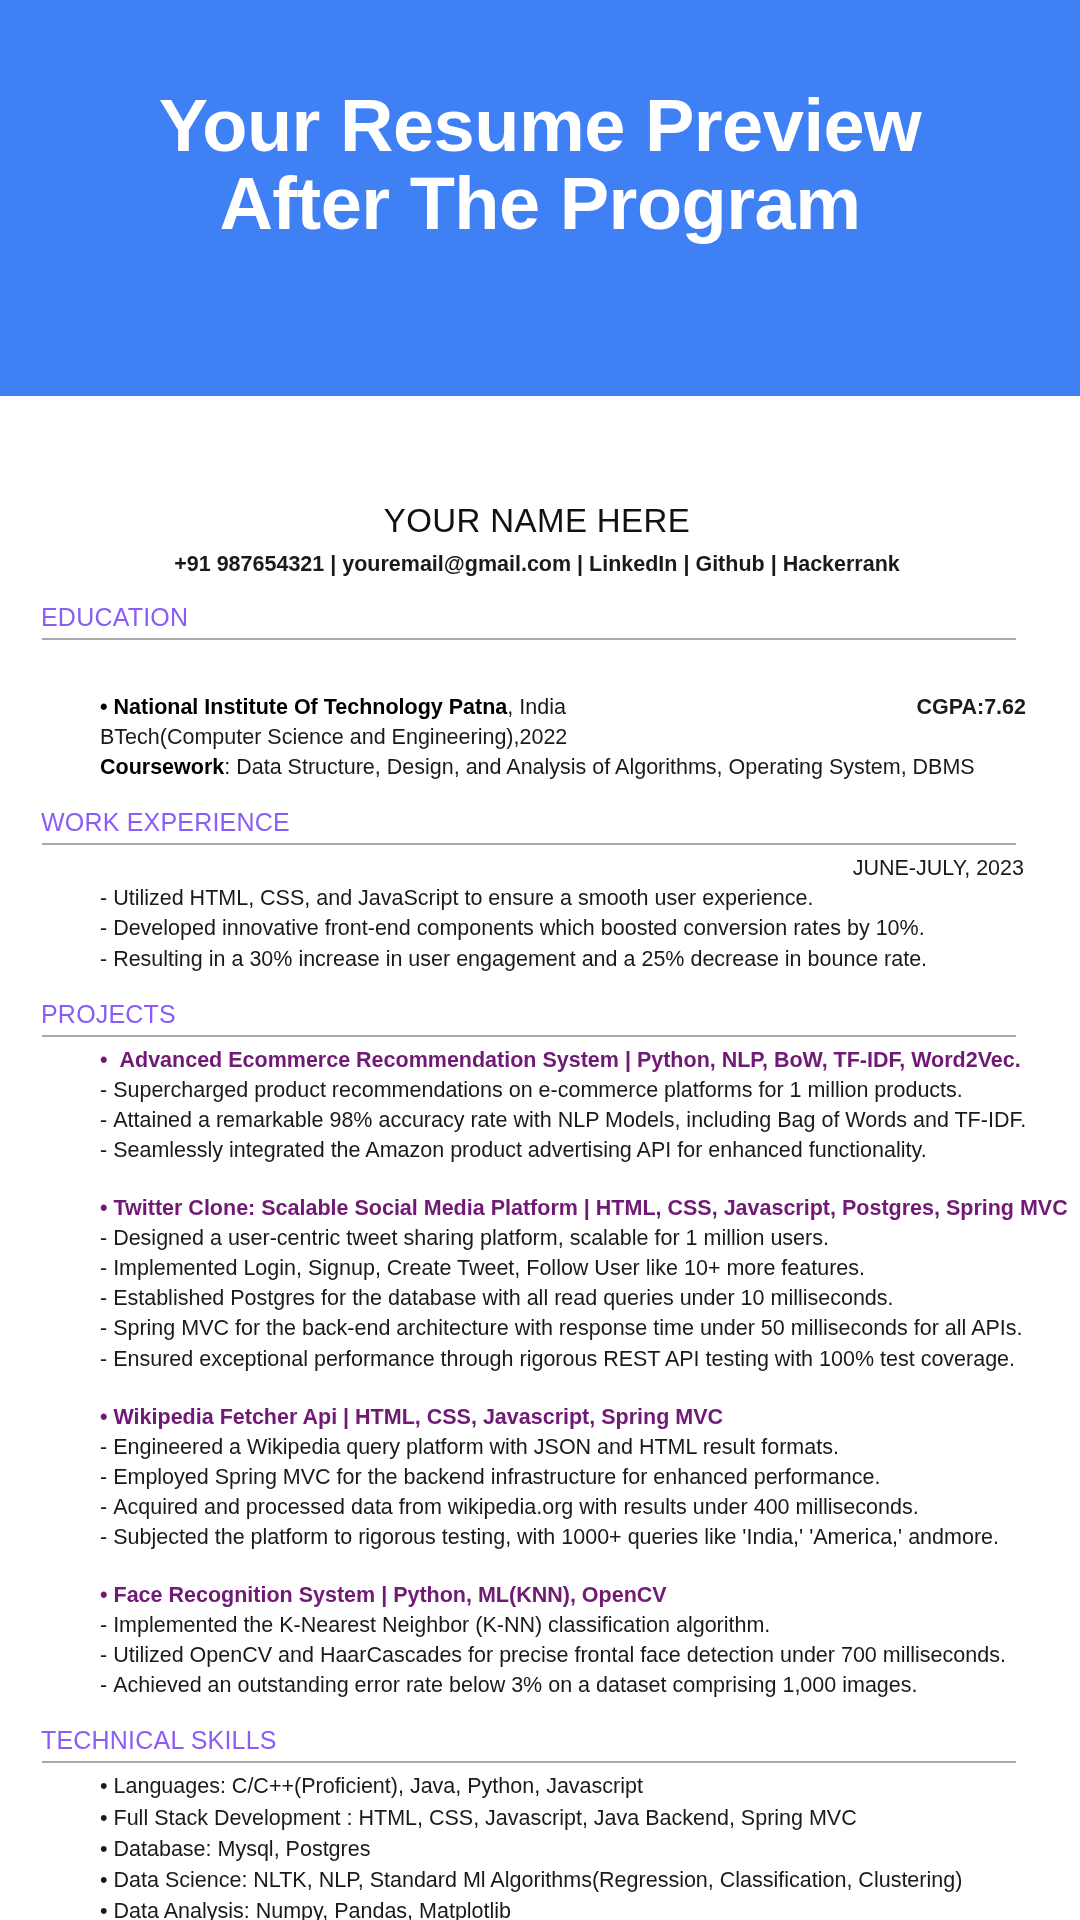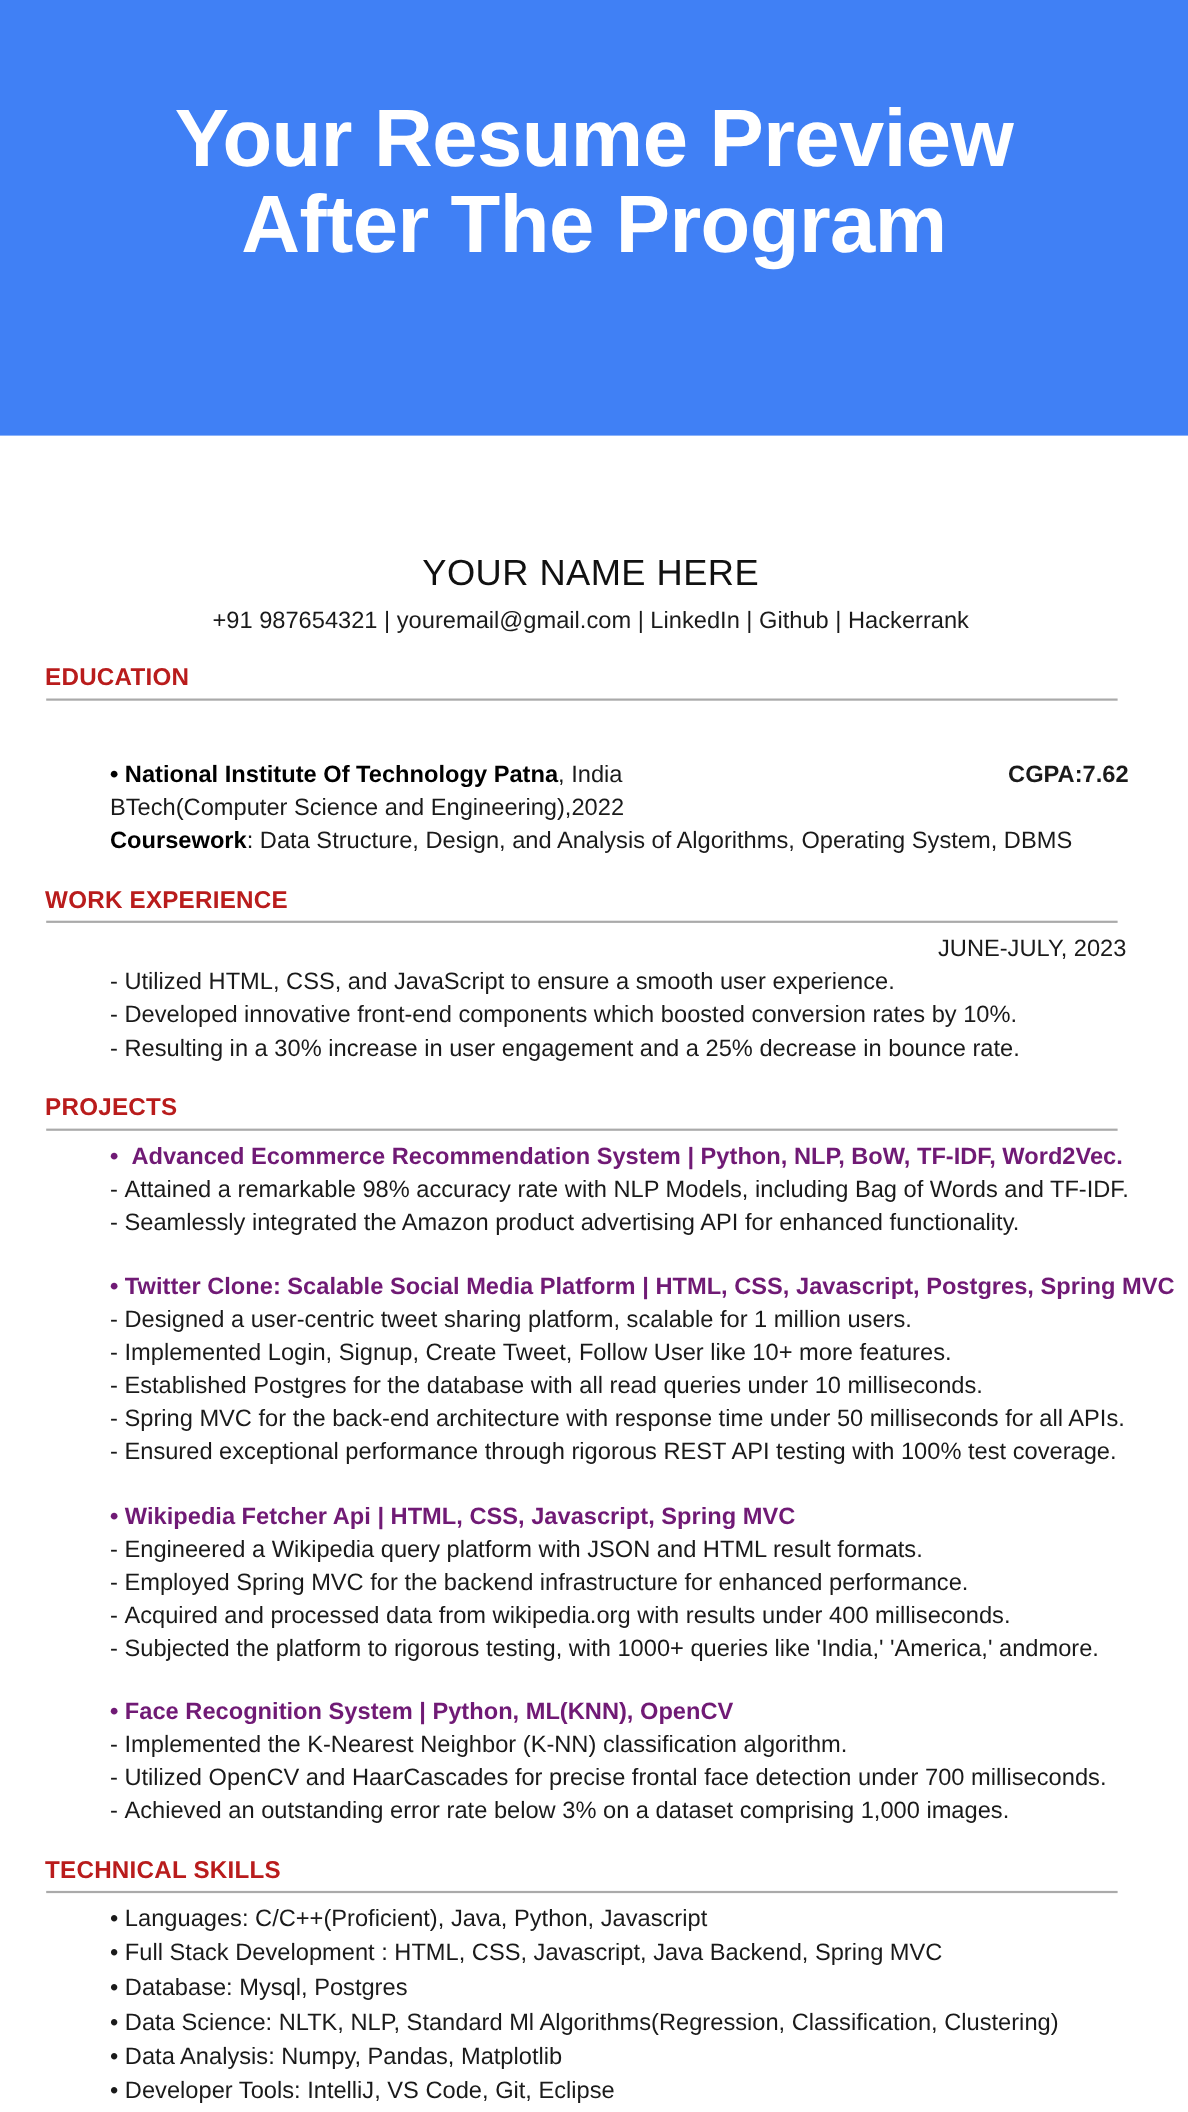--- a/index.html
+++ b/index.html
@@ -37,31 +37,31 @@
     text-align:center;
     font-size:33px;
     font-weight:400;
     letter-spacing:0.4px;
     color:#111;
     margin-top:106px;
   }
   .res-contact {
     text-align:center;
     font-size:21.5px;
-    font-weight:400;
+    font-weight:700;
     color:#1a1a1a;
     margin-top:12px;
   }
 
   .section { margin-top:26px; }
   .section-title {
-    font-size:22px;
-    font-weight:bold;
+    font-size:25px;
+    font-weight:normal;
     letter-spacing:0.2px;
-    color:#b91c1c;
+    color:#8b5cf6;
     padding-left:1px;
   }
   .rule {
     height:2px;
     background:#aaaaaa;
     margin-top:6px;
     margin-left:2px;
     margin-right:18px;
   }
   .section-body { padding-left:60px; padding-top:8px; }
@@ -133,20 +133,21 @@
       </div>
     </div>
 
     <div class="section">
       <div class="section-title">PROJECTS</div>
       <div class="rule"></div>
       <div class="section-body">
 
         <div class="proj">
           <div class="line proj-head indent">Advanced Ecommerce Recommendation System | Python, NLP, BoW, TF-IDF, Word2Vec.</div>
+          <div class="line dash">Supercharged product recommendations on e-commerce platforms for 1 million products.</div>
           <div class="line dash">Attained a remarkable 98% accuracy rate with NLP Models, including Bag of Words and TF-IDF.</div>
           <div class="line dash">Seamlessly integrated the Amazon product advertising API for enhanced functionality.</div>
         </div>
 
         <div class="proj">
           <div class="line proj-head bullet">Twitter Clone: Scalable Social Media Platform | HTML, CSS, Javascript, Postgres, Spring MVC</div>
           <div class="line dash">Designed a user-centric tweet sharing platform, scalable for 1 million users.</div>
           <div class="line dash">Implemented Login, Signup, Create Tweet, Follow User like 10+ more features.</div>
           <div class="line dash">Established Postgres for the database with all read queries under 10 milliseconds.</div>
           <div class="line dash">Spring MVC for the back-end architecture with response time under 50 milliseconds for all APIs.</div>

